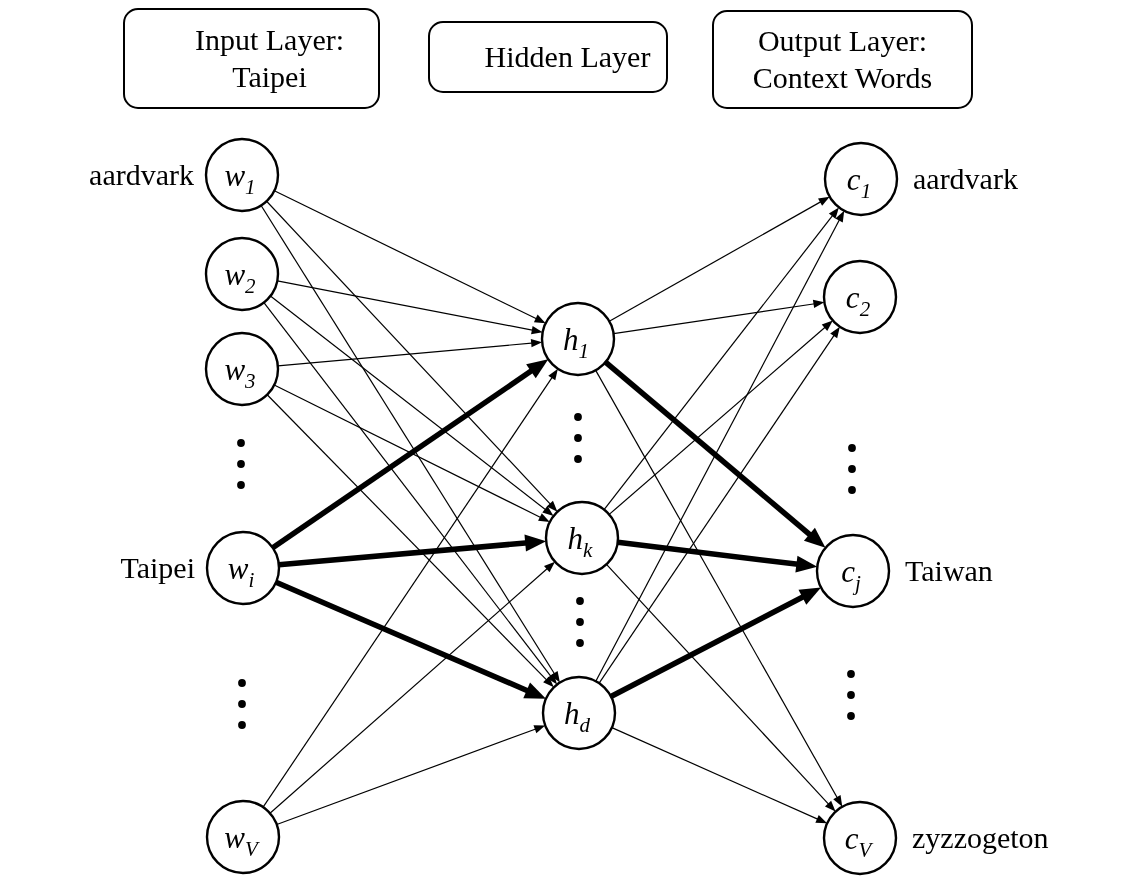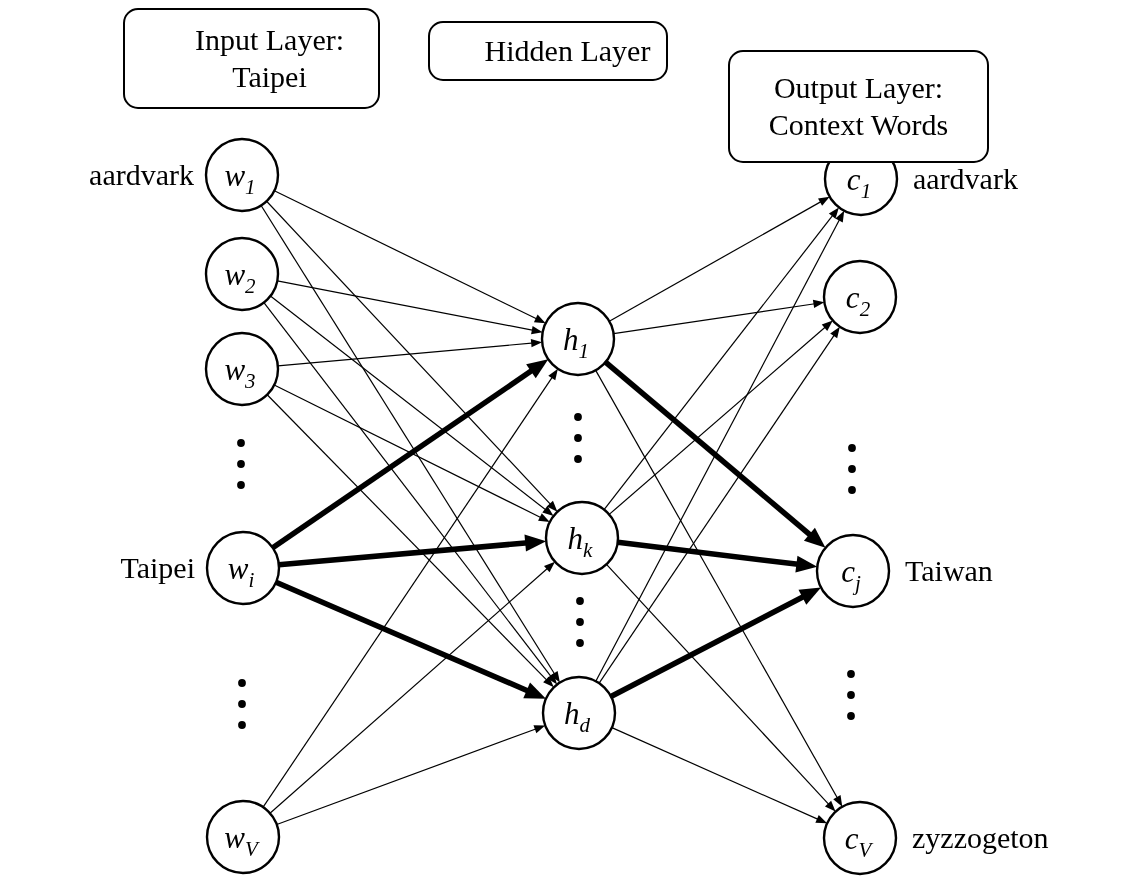--- a/index.html
+++ b/index.html
@@ -33,22 +33,22 @@
     color: #000000;
     font-size: 30px;
     line-height: 1.23;
     text-align: center;
     display: flex;
     flex-direction: column;
     align-items: center;
     justify-content: center;
   }
   .box-input  { left: 123px; top: 8px;  width: 257px; height: 101px; padding-left: 36px; }
-  .box-hidden { left: 428px; top: 21px; width: 240px; height: 60px; padding-left: 39px;  }
-  .box-output { left: 728px; top: 10px; width: 261px; height: 113px; margin-top: 40px;  }
+  .box-hidden { left: 428px; top: 21px; width: 240px; height: 72px; padding-left: 39px;  }
+  .box-output { left: 712px; top: 10px; width: 261px; height: 99px;  }
 </style>
 </head>
 <body>
 
 <div class="stage">
   <svg id="net-svg" width="1128" height="889" viewBox="0 0 1128 889">
       <g>
         <line x1="274.35196164065474" y1="190.7908384198434" x2="538.5306067984012" y2="319.7351771277911" stroke="#000000" stroke-width="1.2"></line>
         <polygon points="545.6480383593453,323.2091615801566 533.9204522646079,322.1585786988364 537.604981229238,314.60978764935027" fill="#000000"></polygon>
       </g>

